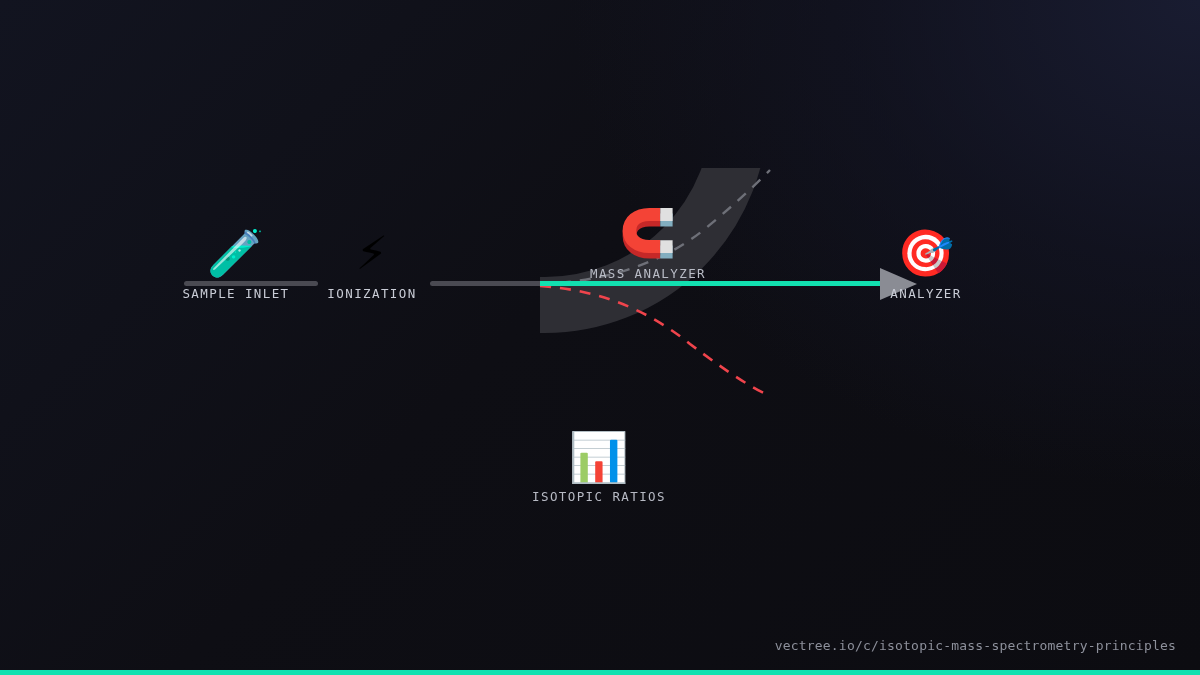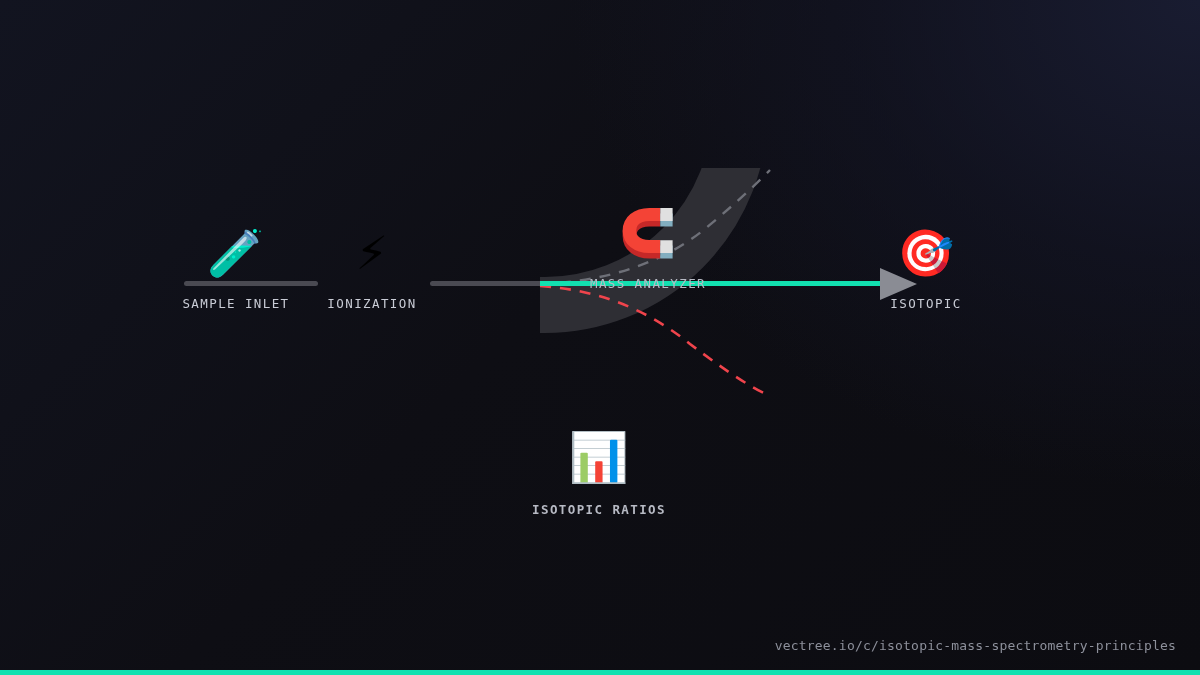--- a/index.html
+++ b/index.html
@@ -25,31 +25,31 @@
 
   .stage-node { position:absolute; text-align:center; }
   .stage-emoji {
     font-family:"DejaVu Sans", sans-serif;
     font-size:46px; line-height:58px;
     display:block;
     user-select:none;
   }
   .stage-label {
     display:block;
-    margin-top:14px;
+    margin-top:4px;
     font-size:12.5px;
     letter-spacing:1.4px;
     color:#c9ccd6;
     white-space:nowrap;
   }
   .stage-label.dim { color:#b9bcc6; }
 
   .chart-node { position:absolute; text-align:center; }
   .chart-node .stage-emoji { font-size:48px; line-height:58px; }
-  .chart-node .stage-label { margin-top:16px; font-size:12.5px; letter-spacing:1.4px; color:#b7bac4;font-weight:bold; }
+  .chart-node .stage-label { margin-top:3px; font-size:12.5px; letter-spacing:1.4px; color:#b7bac4; }
 
   
   #footer { position:absolute; left:0; bottom:0; width:1200px; }
   #url {
     position:absolute; right:24px; bottom:22px;
     font-size:13px; color:#8d909b; letter-spacing:0.2px;
     text-align:right;
   }
   #accent-bar {
     position:absolute; left:0; bottom:0; width:1200px; height:5px;
@@ -98,21 +98,21 @@
       <span class="stage-label">IONIZATION</span>
     </div>
 
     <div class="stage-node" style="left:568px; top:204px; width:160px;">
       <span class="stage-emoji">🧲</span>
       <span class="stage-label dim" style="">MASS ANALYZER</span>
     </div>
 
     <div class="stage-node" style="left:846px; top:224px; width:160px;">
       <span class="stage-emoji">🎯</span>
-      <span class="stage-label">ISOTOPIC</span>
+      <span class="stage-label">ANALYZER</span>
     </div>
 
     <div class="chart-node" style="left:519px; top:428px; width:160px;">
       <span class="stage-emoji">📊</span>
       <span class="stage-label">ISOTOPIC RATIOS</span>
     </div>
   </div>
 
   <div id="footer">
 

